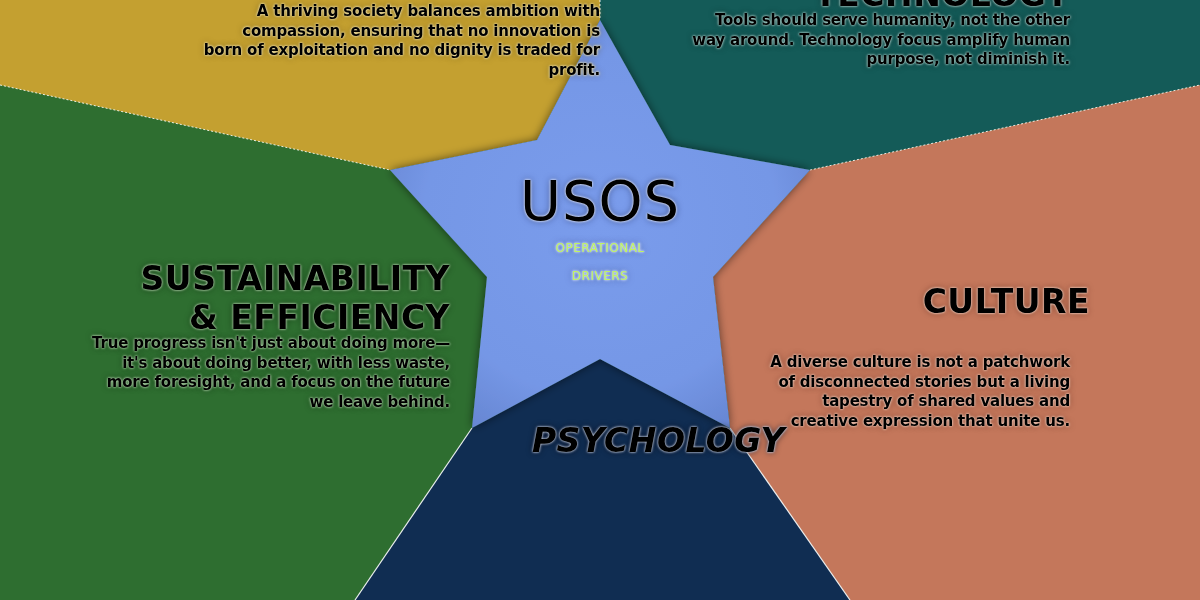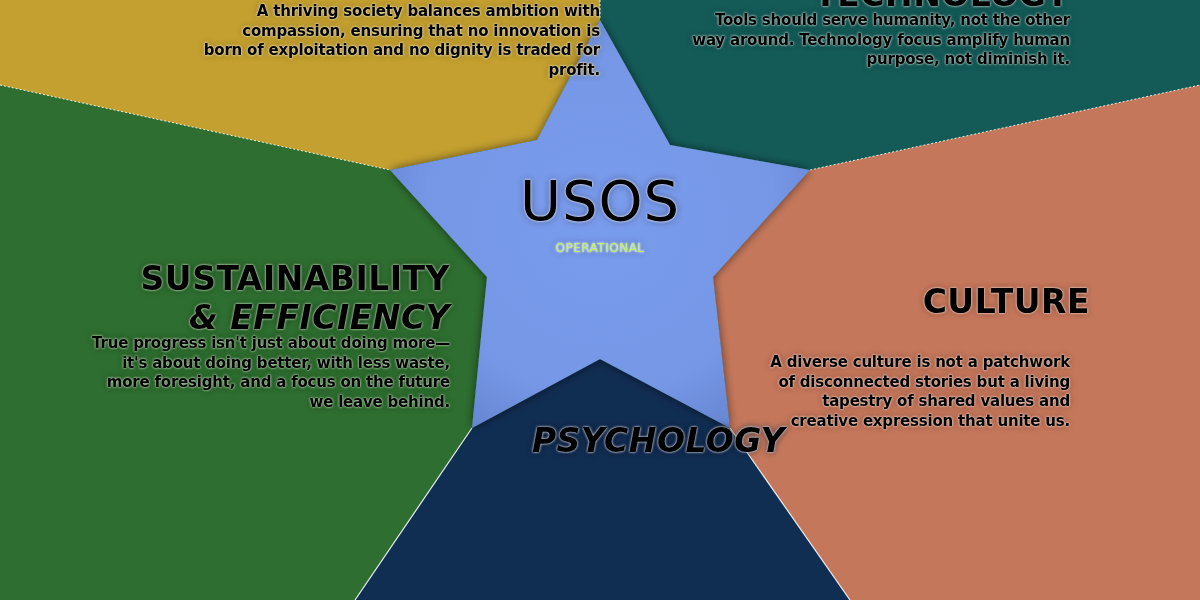--- a/index.html
+++ b/index.html
@@ -78,29 +78,30 @@
   <div class="body">A thriving society balances ambition with compassion, ensuring that no innovation is born of exploitation and no dignity is traded for profit.</div>
 </div>
 
 <div id="seg-technology" class="seg-text glow-teal">
   <div class="title title-lg">TECHNOLOGY</div>
   <div class="body">Tools should serve humanity, not the other way around. Technology focus amplify human purpose, not diminish it.</div>
 </div>
 
 <div id="seg-sustainability" class="seg-text glow-green">
   <div class="title title-lg">SUSTAINABILITY</div>
-  <div class="title title-lg" style="margin-top:6px;font-style:italic;">&amp; EFFICIENCY</div>
+  <div class="title title-lg" style="margin-top:6px;">&amp; EFFICIENCY</div>
   <div class="body">True progress isn't just about doing more—it's about doing better, with less waste, more foresight, and a focus on the future we leave behind.</div>
 </div>
 
 <div id="seg-culture" class="seg-text glow-orange">
   <div class="title title-lg">CULTURE</div>
   <div class="body" style="padding:0 20px;margin-top:35px;">A diverse culture is not a patchwork of disconnected stories but a living tapestry of shared values and creative expression that unite us.</div>
 </div>
 
 <div id="seg-psychology" class="seg-text glow-navy">
   <div class="title title-lg">PSYCHOLOGY</div>
 </div>
 
 <div id="center" class="glow-star">
   <div class="big">USOS</div>
   <div class="sub">OPERATIONAL</div>
+  <div class="sub">DRIVERS</div>
 </div>
 
 </body></html>

